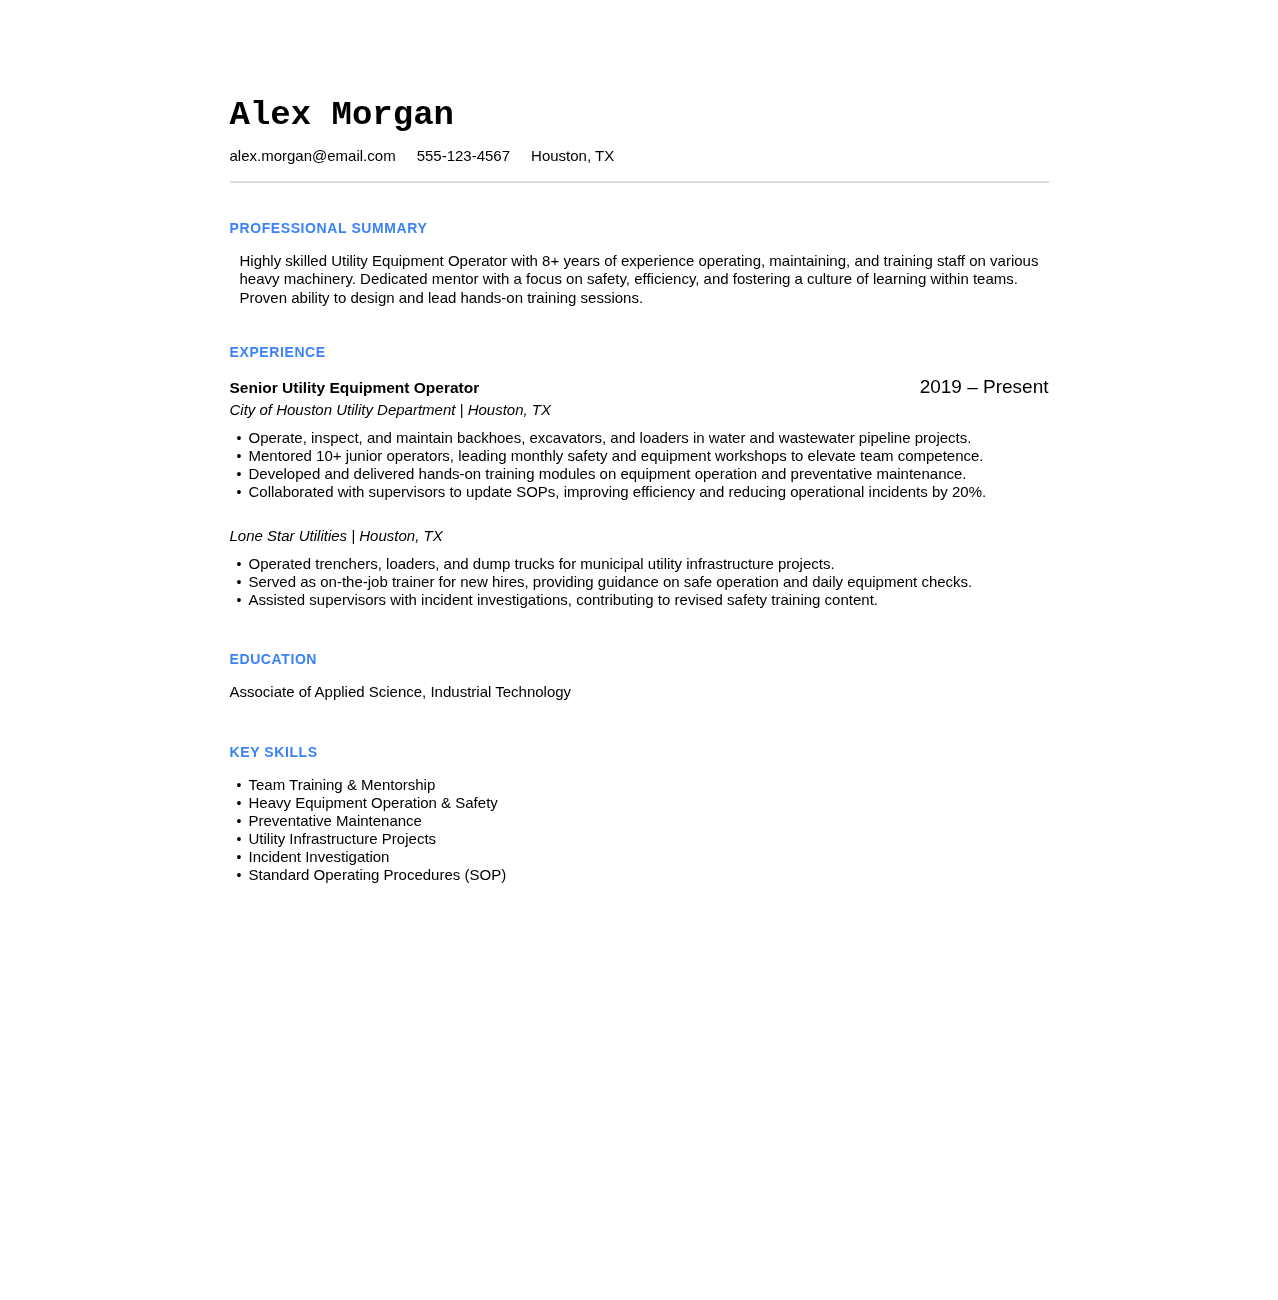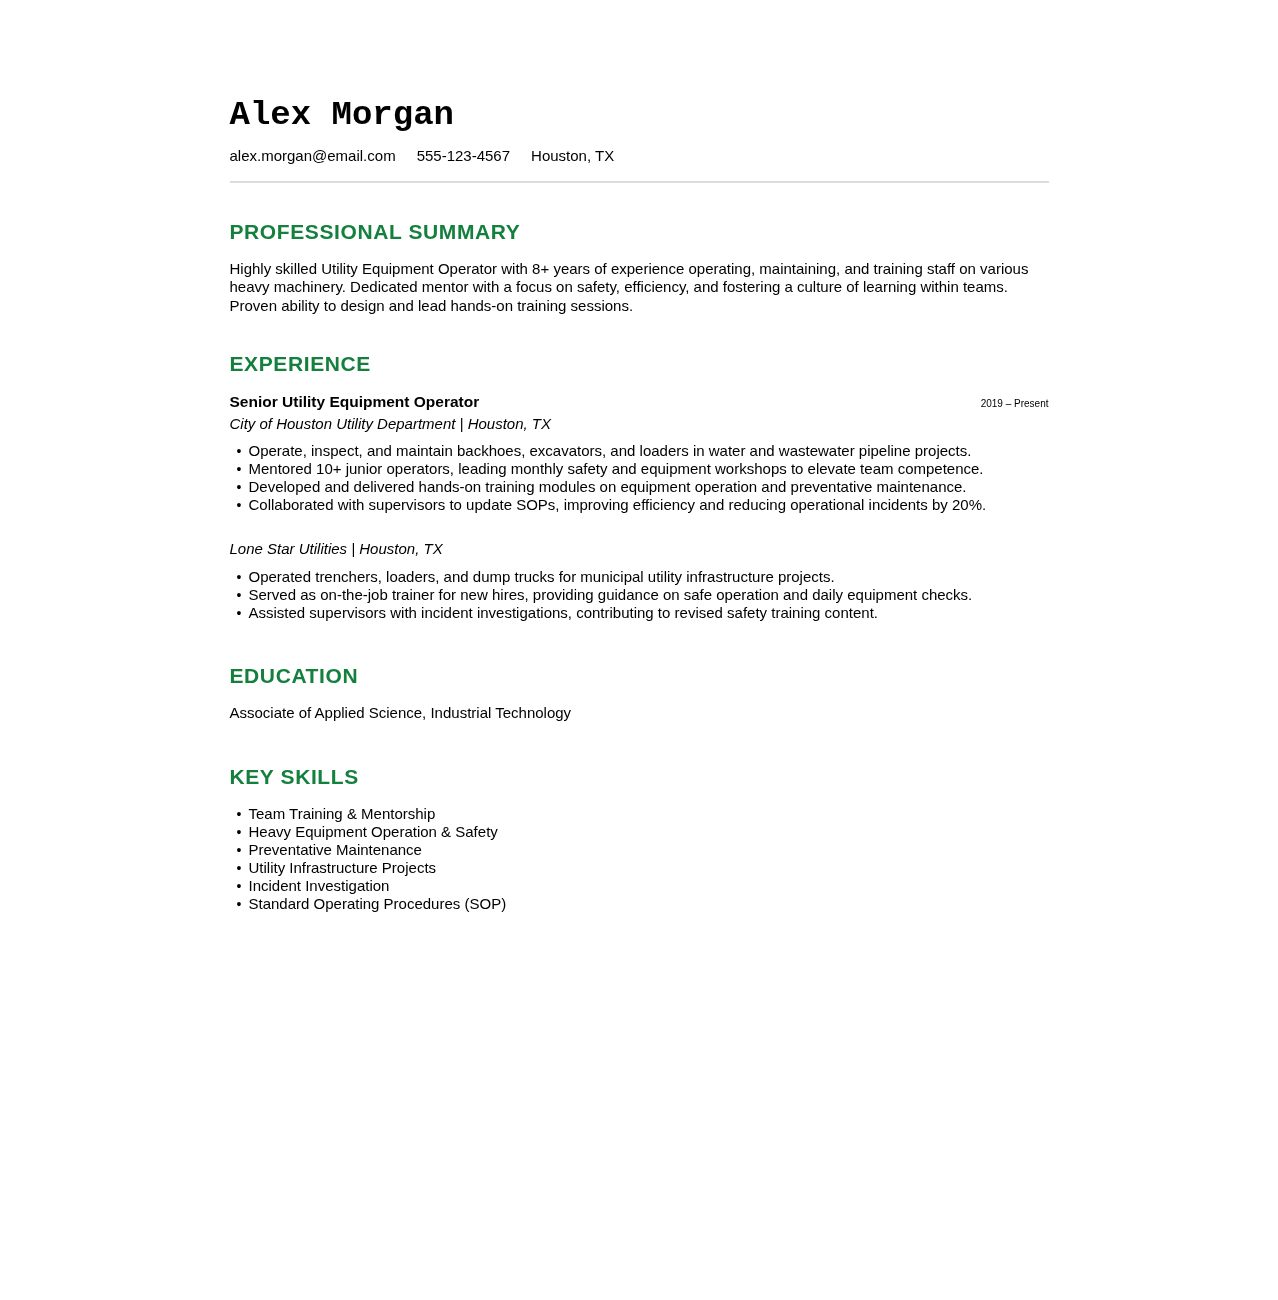--- a/index.html
+++ b/index.html
@@ -41,49 +41,49 @@
     height: 2px;
     background: #dcdcdc;
     margin: 16px 0 0 0;
   }
 
   
   section { margin-top: 37px; }
   section.gap-lg { margin-top: 42px; }
   h2.section-heading {
     margin: 0 0 16px 0;
-    font-size: 21px;
+    font-size: 14px;
     font-weight: bold;
     letter-spacing: 0.6px;
-    color: #15803d;
+    color: #3b82f6;
   }
 
   
   p.summary-text {
-    margin: 0;
+    margin: 10px;
     font-size: 15px;
     line-height: 18.5px;
   }
 
   
   .job { margin-top: 14px; }
   .job + .job { margin-top: 26px; }
   .row-between {
     display: flex;
     justify-content: space-between;
     align-items: baseline;
   }
   .job-title {
     margin: 0;
     font-size: 15.5px;
     font-weight: bold;
     line-height: 1.25;
   }
   .dates {
-    font-size: 10px;
+    font-size: 19px;
     white-space: nowrap;
   }
   .company-line {
     font-style: italic;
     font-size: 15px;
     margin-top: 3px;
     line-height: 1.25;
   }
 
   

